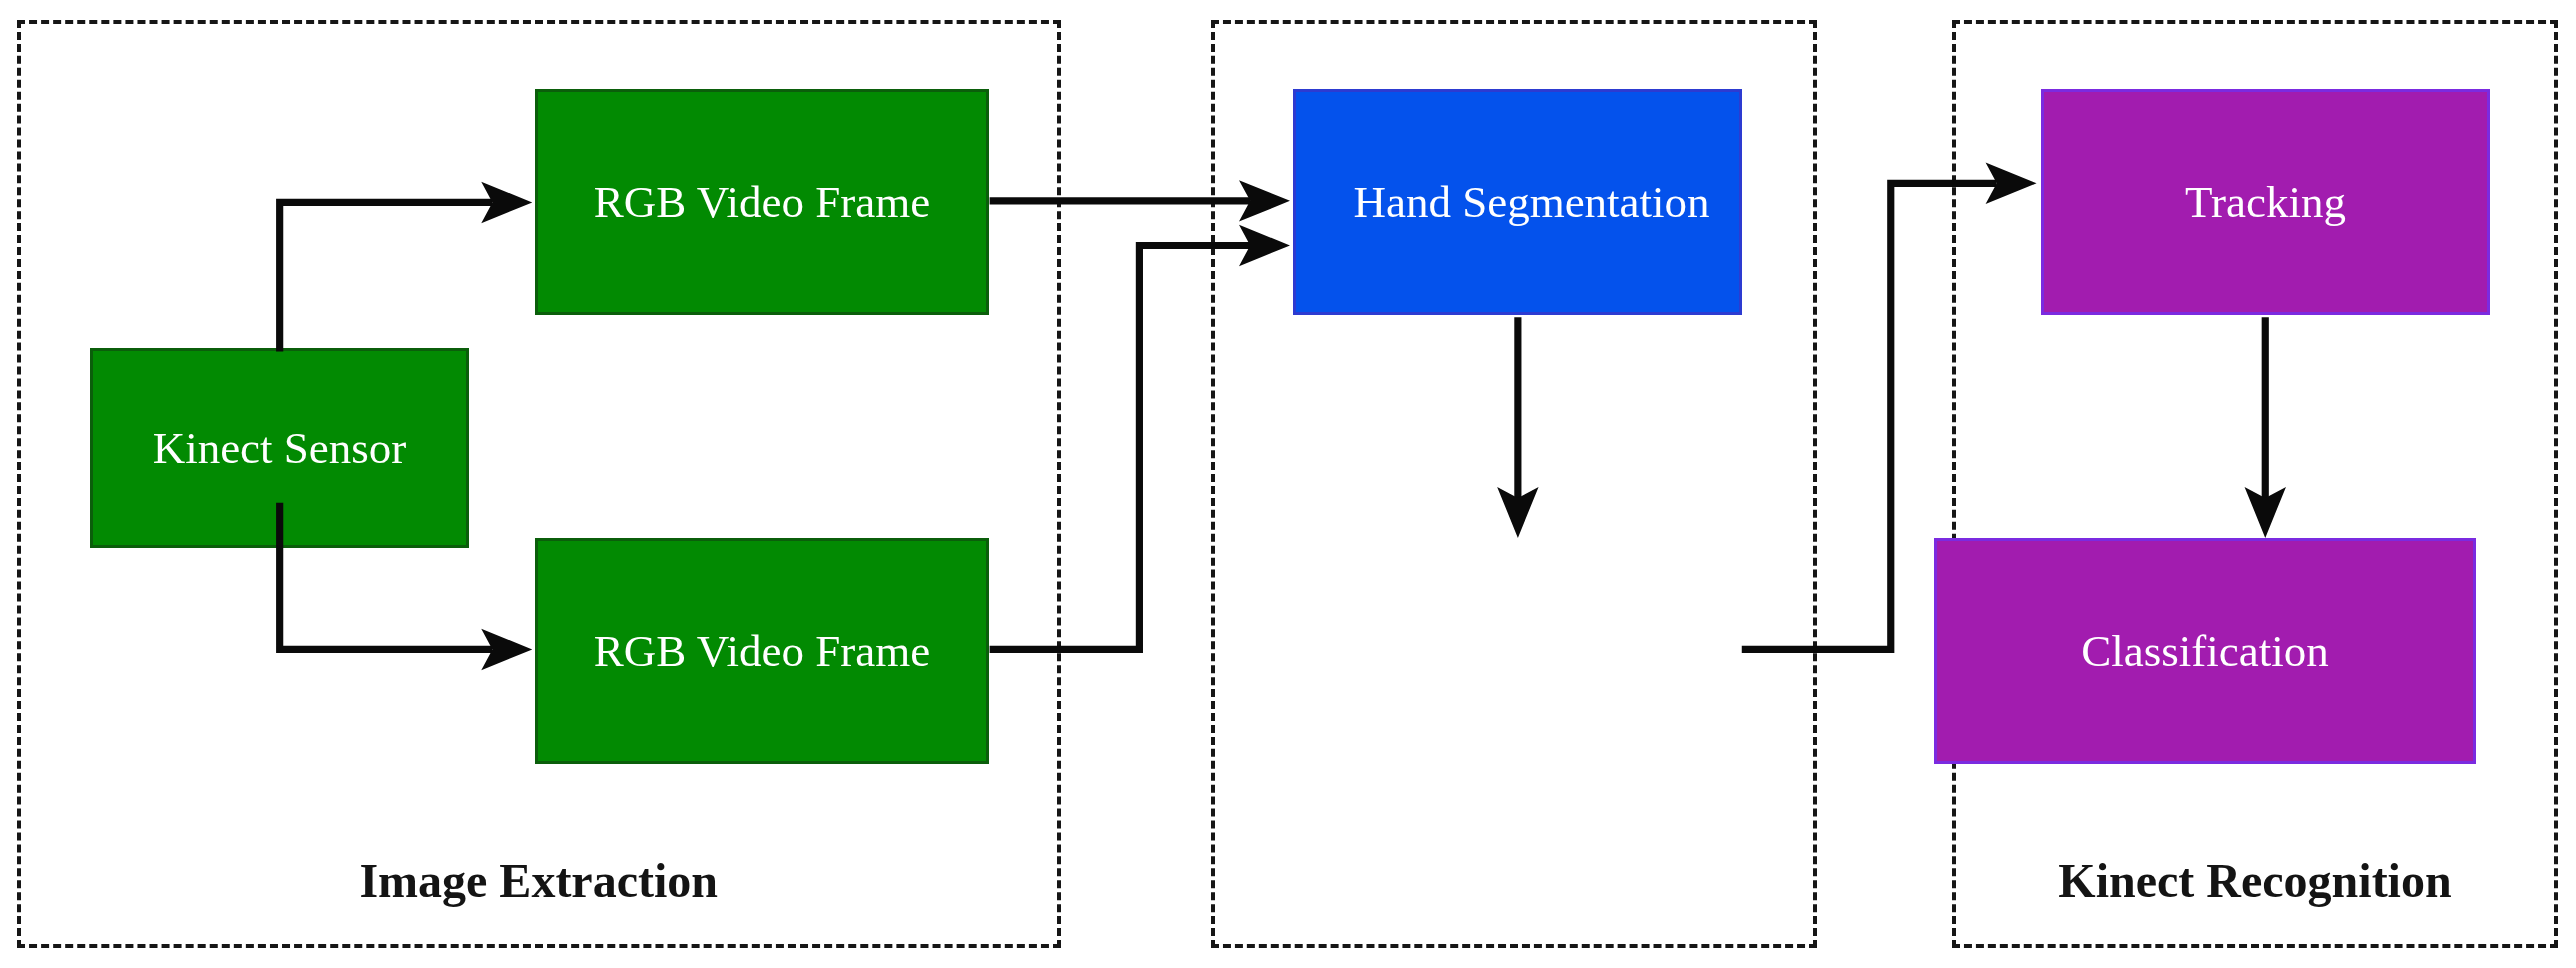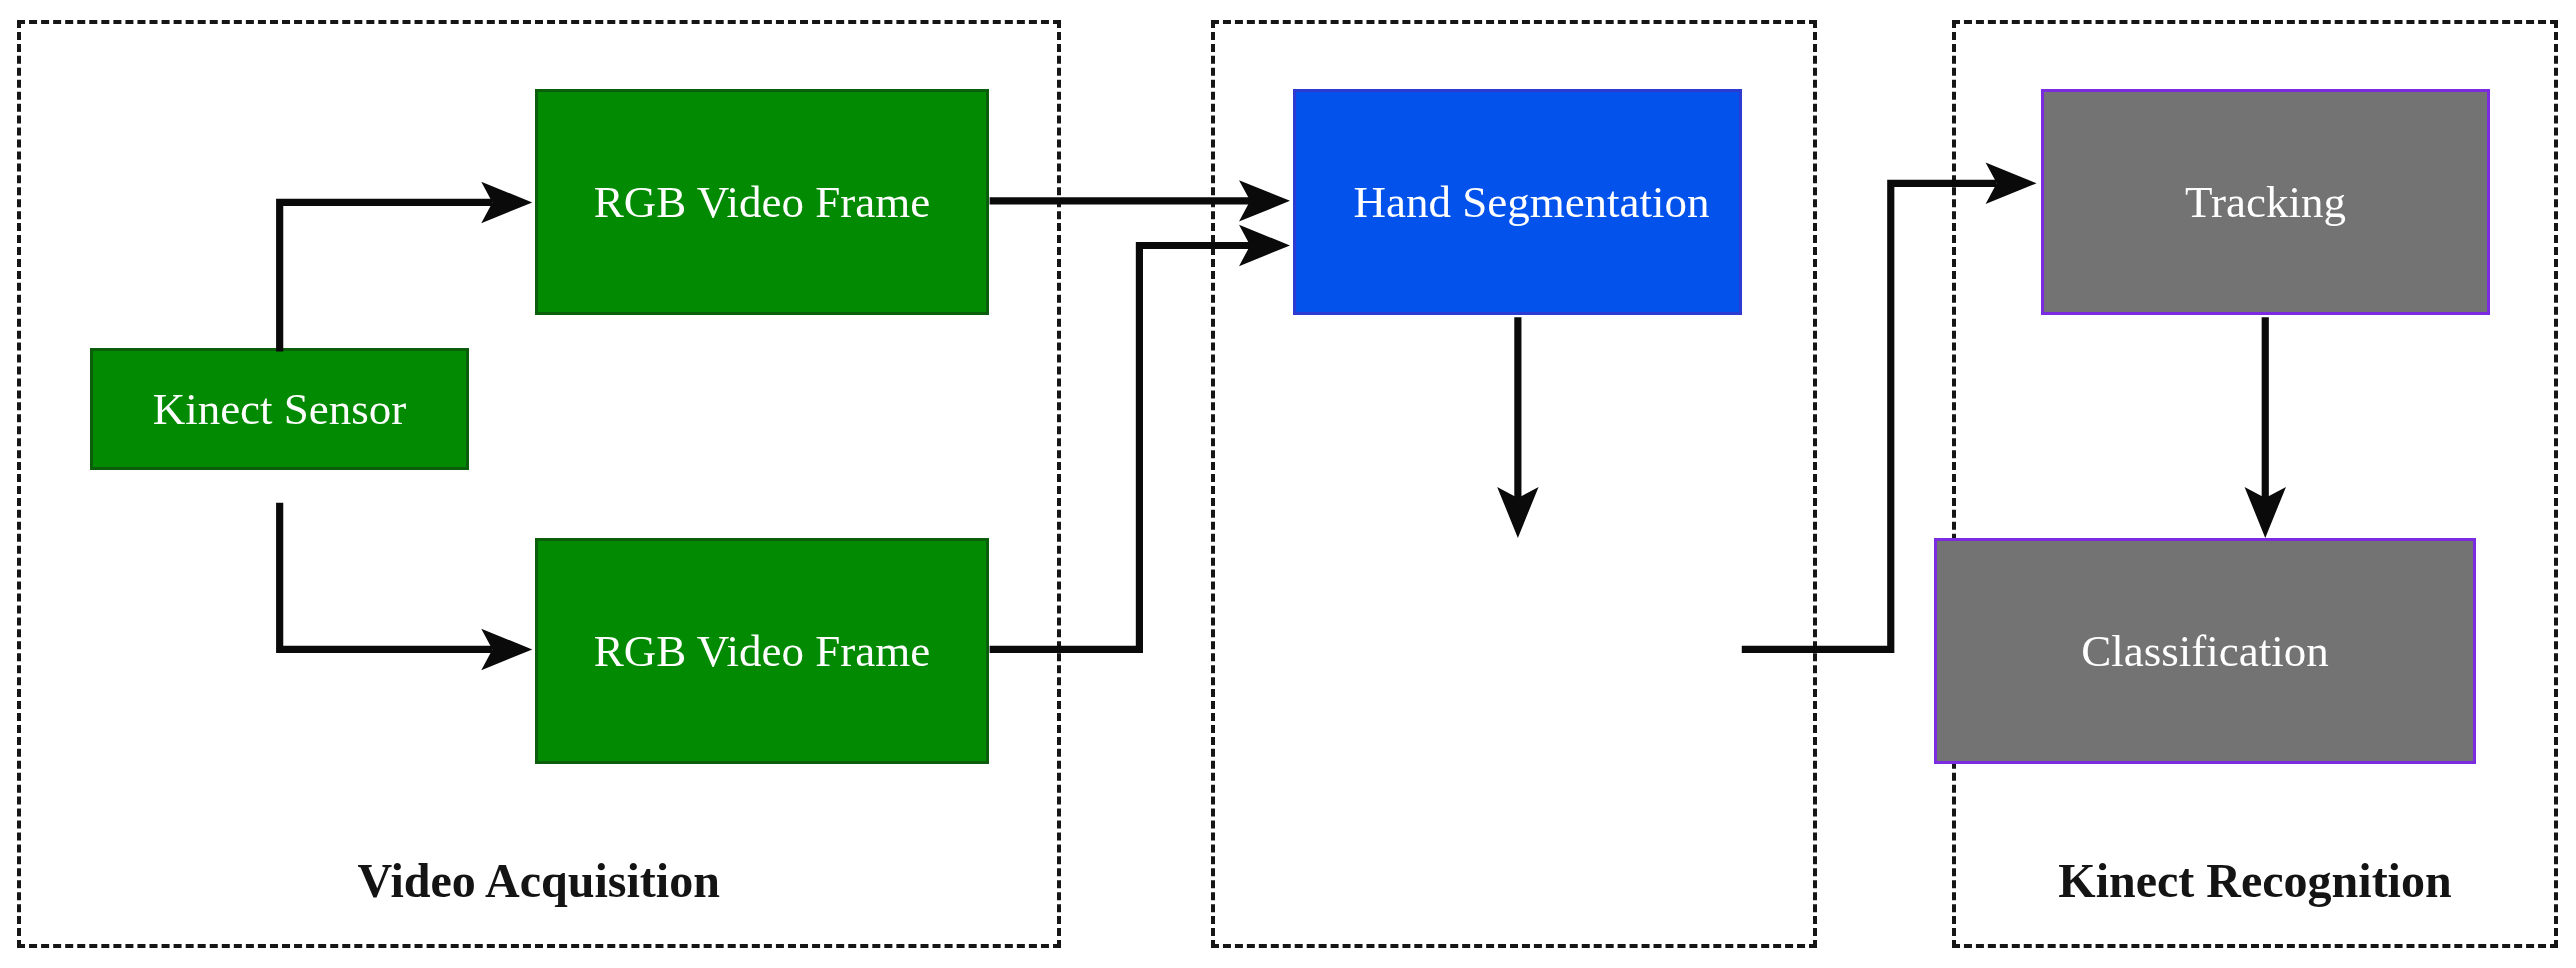--- a/index.html
+++ b/index.html
@@ -52,23 +52,23 @@
     justify-content: center;
     text-align: center;
     color: #ffffff;
     font-size: 45px;
     font-weight: normal;
     line-height: 1.25;
     padding: 0 8px;
   }
   .node.green  { background: #028A02; border: 3.2px solid #0B5E0B; }
   .node.blue   { background: #0452EC; border: 3.2px solid #2D3BD1; }
-  .node.purple { background: #737373; border: 3.2px solid #7B2BE0; }
+  .node.purple { background: #a21caf; border: 3.2px solid #7B2BE0; }
 
-  #node-kinect      { left: 90px;  top: 348px; width: 379px; height: 122px; }
+  #node-kinect      { left: 90px;  top: 348px; width: 379px; height: 200px; }
   #node-rgb-top     { left: 535px;  top: 89px; width: 454px; height: 226px; }
   #node-rgb-bottom  { left: 535px;  top: 538px; width: 454px; height: 226px; }
   #node-handseg     { left: 1293px; top: 89px; width: 449px; height: 226px; padding-left: 36px; }
   #node-featext     { left: 1293px; top: 538px; width: 449px; height: 226px; }
   #node-tracking    { left: 2041px; top: 89px; width: 449px; height: 226px; }
   #node-classif     { left: 1934px; top: 538px; width: 542px; height: 226px; }
 
   #arrow-layer {
     position: absolute;
     left: 0; top: 0;
@@ -98,21 +98,21 @@
 
   <div class="node green" id="node-kinect">Kinect Sensor</div>
   <div class="node green" id="node-rgb-top">RGB Video Frame</div>
   <div class="node green" id="node-rgb-bottom">RGB Video Frame</div>
 
   <div class="node blue" id="node-handseg">Hand Segmentation</div>
 
   <div class="node purple" id="node-tracking">Tracking</div>
   <div class="node purple" id="node-classif">Classification</div>
 
-  <div class="section-label" id="label-acquisition">Video Acquisition</div>
+  <div class="section-label" id="label-acquisition">Image Extraction</div>
   <div class="section-label" id="label-recognition">Kinect Recognition</div>
 
   <svg id="arrow-layer" viewBox="0 0 3233 1216">
 
     <g>
       <path d="M351,441 V254 H618"></path>
       <polygon points="668,254 604,228 618,254 604,280"></polygon>
     </g>
 
     <g>

